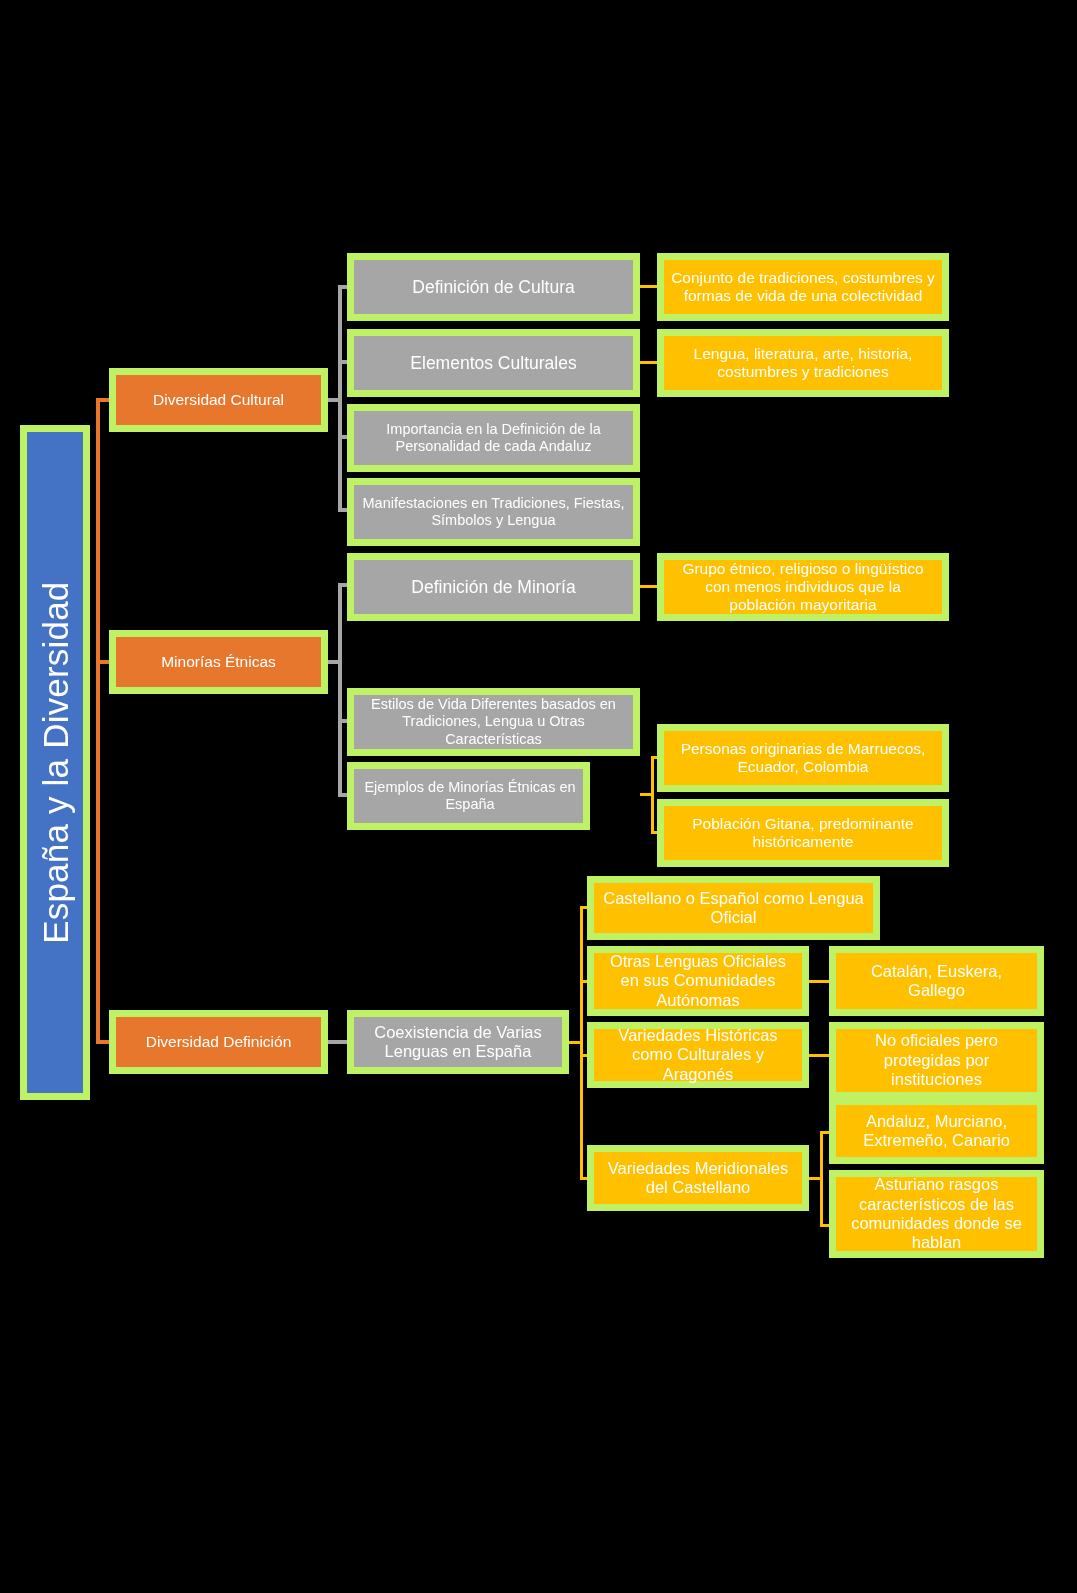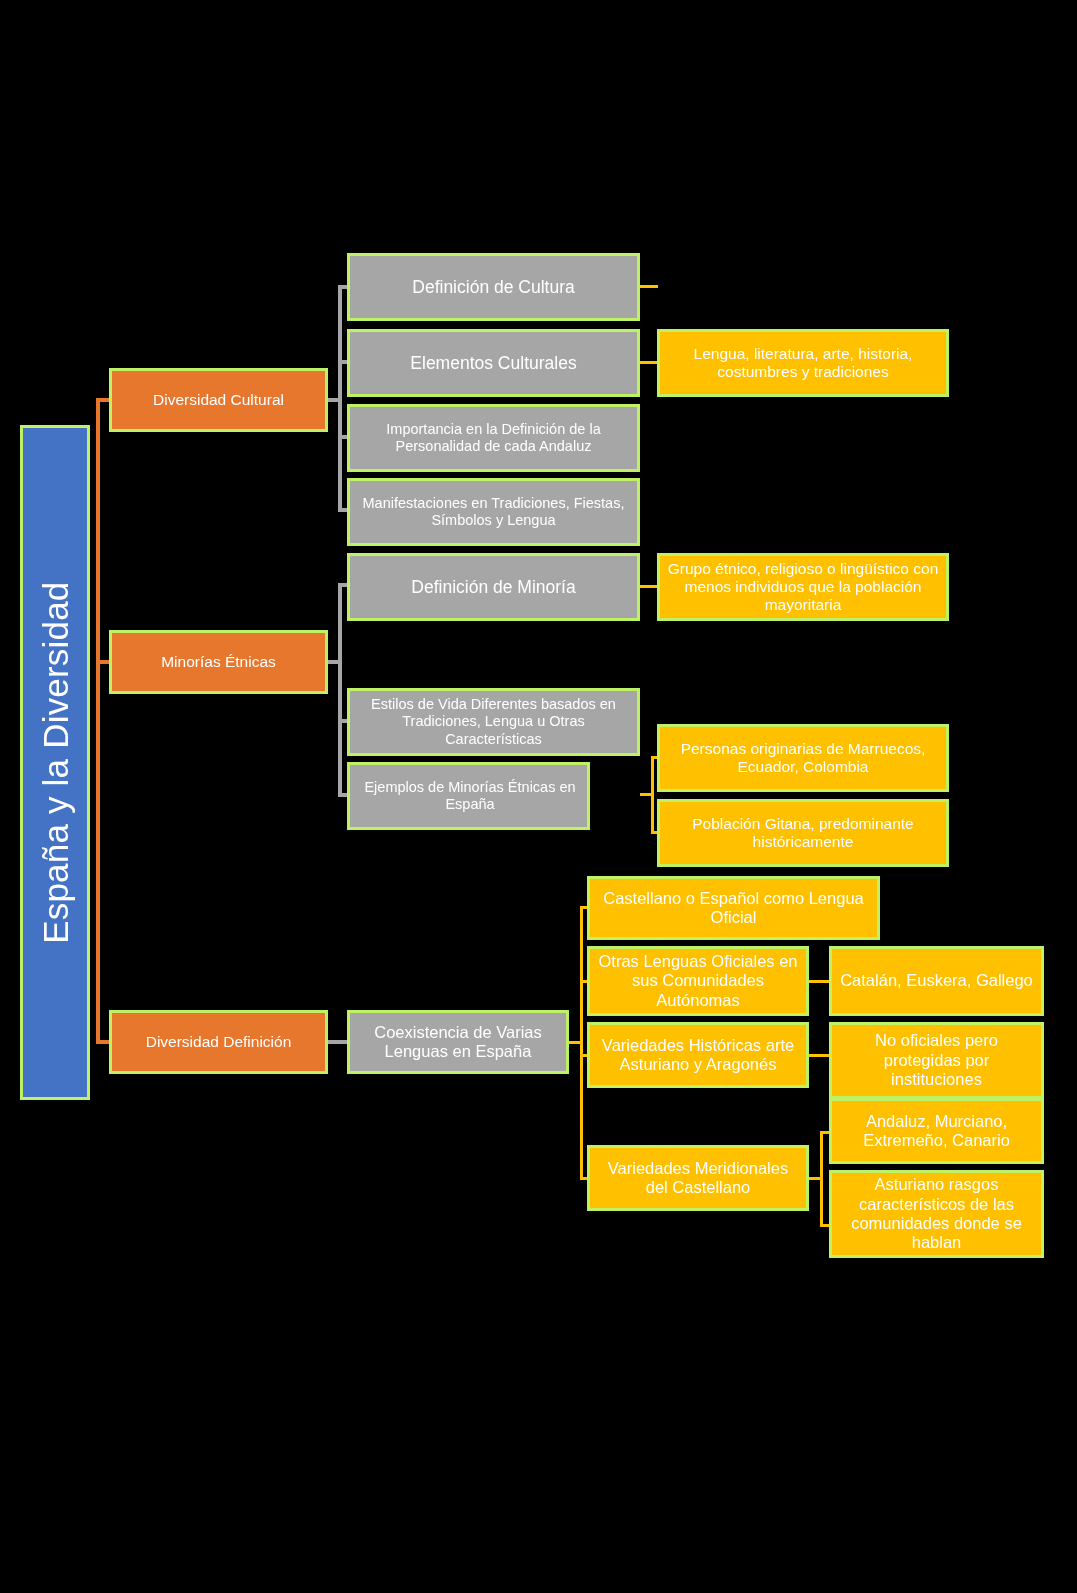--- a/index.html
+++ b/index.html
@@ -1,20 +1,20 @@
 <!DOCTYPE html>
 <html><head>
 <meta charset="utf-8">
 <style>
   html,body{margin:0;padding:0;background:#000;}
   body{width:1077px;height:1593px;position:relative;overflow:hidden;
        font-family:"Liberation Sans","DejaVu Sans",sans-serif;}
   #stage{position:absolute;left:0;top:0;width:1077px;height:1593px;background:#000;}
 
-  .node{position:absolute;box-sizing:border-box;border:3px solid #bef264;
+  .node{position:absolute;box-sizing:border-box;border:7px solid #bef264;
         display:flex;align-items:center;justify-content:center;text-align:center;
         color:#FFFFFF;line-height:1.18;padding:2px 6px;}
   .root{background:#4472C4;}
   .cat{background:#E8772E;}
   .gray{background:#A6A6A6;}
   .yel{background:#FFC000;}
 
   .root .rtxt{
     transform:rotate(-90deg);
     white-space:nowrap;font-size:35px;letter-spacing:0.2px;
@@ -63,20 +63,23 @@
   <div class="node gray f14" style="left:347px;top:404px;width:293px;height:68px;">
     <span>Importancia en la Definición de la Personalidad de cada Andaluz</span>
   </div>
   <div class="node gray f14" style="left:347px;top:478px;width:293px;height:68px;">
     <span>Manifestaciones en Tradiciones, Fiestas, Símbolos y Lengua</span>
   </div>
 
   <div class="conn yellow" style="left:640px;top:285px;width:18px;height:3px;"></div>
   <div class="conn yellow" style="left:640px;top:361px;width:18px;height:3px;"></div>
 
+  <div class="node yel f15" style="left:657px;top:253px;width:292px;height:68px;">
+    <span>Conjunto de tradiciones, costumbres y formas de vida de una colectividad</span>
+  </div>
   <div class="node yel f15" style="left:657px;top:329px;width:292px;height:68px;">
     <span>Lengua, literatura, arte, historia, costumbres y tradiciones</span>
   </div>
 
   <div class="node cat f15" style="left:109px;top:630px;width:219px;height:64px;">
     <span>Minorías Étnicas</span>
   </div>
 
   <div class="conn" style="left:328px;top:660px;width:14px;height:4px;"></div>
   <div class="conn" style="left:338px;top:584px;width:4px;height:212px;"></div>
@@ -129,21 +132,21 @@
   <div class="conn yellow" style="left:580px;top:1054px;width:8px;height:3px;"></div>
   <div class="conn yellow" style="left:580px;top:1177px;width:8px;height:3px;"></div>
 
   <div class="node yel f16" style="left:587px;top:876px;width:293px;height:64px;">
     <span>Castellano o Español como Lengua Oficial</span>
   </div>
   <div class="node yel f16" style="left:587px;top:946px;width:222px;height:70px;">
     <span>Otras Lenguas Oficiales en sus Comunidades Autónomas</span>
   </div>
   <div class="node yel f16" style="left:587px;top:1022px;width:222px;height:66px;">
-    <span>Variedades Históricas arte Asturiano y Aragonés</span>
+    <span>Variedades Históricas como Culturales y Aragonés</span>
   </div>
   <div class="node yel f16" style="left:587px;top:1145px;width:222px;height:66px;">
     <span>Variedades Meridionales del Castellano</span>
   </div>
 
   <div class="conn yellow" style="left:809px;top:980px;width:21px;height:3px;"></div>
   <div class="conn yellow" style="left:809px;top:1054px;width:21px;height:3px;"></div>
 
   <div class="conn yellow" style="left:809px;top:1177px;width:14px;height:3px;"></div>
   <div class="conn yellow" style="left:820px;top:1131px;width:3px;height:96px;"></div>

